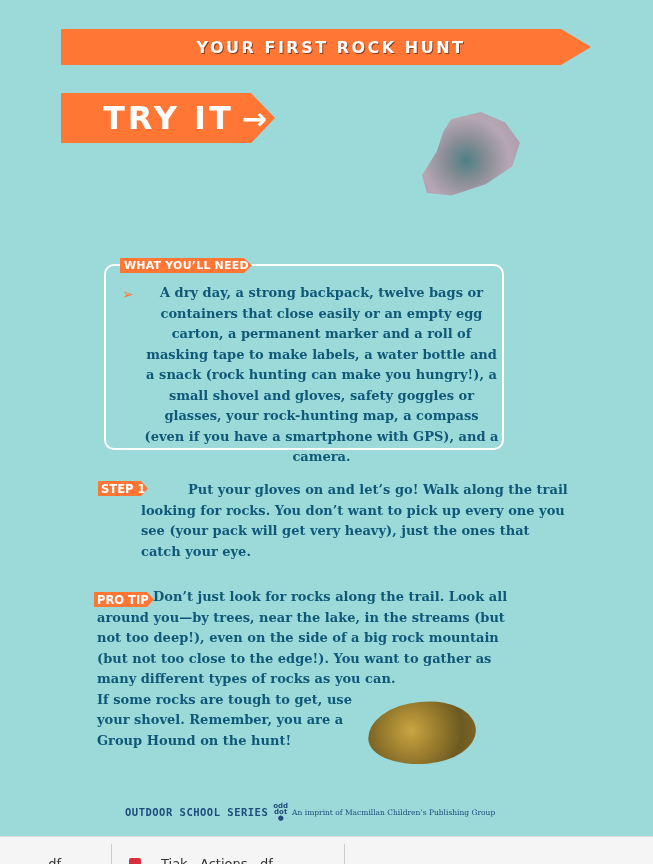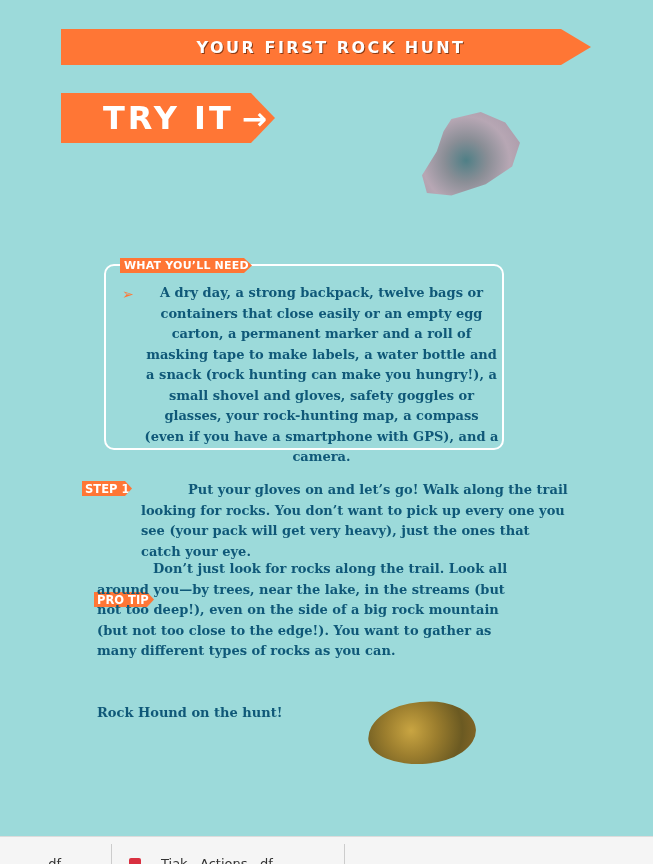--- a/index.html
+++ b/index.html
@@ -60,25 +60,25 @@
     .bullet {
       position: absolute; left: 122px; top: 286px; color: #ff7635; font-family: "DejaVu Sans", sans-serif;
       font-size: 14px; font-weight: bold;
     }
     .needlist { left: 144px; top: 283px; width: 355px; text-align: center; }
     .tag {
       position: absolute; height: 15px; background: #ff7635;
       display: flex; align-items: center;
       font-family: "DejaVu Sans", sans-serif; font-weight: bold; color: #fff; font-size: 11.5px;
     }
-    .step1tag { left: 82px; top: 481px; width: 50px; clip-path: polygon(0 0, 43px 0, 50px 50%, 43px 100%, 0 100%); }
+    .step1tag { left: 98px; top: 481px; width: 50px; clip-path: polygon(0 0, 43px 0, 50px 50%, 43px 100%, 0 100%); }
     .protag { left: 86px; top: 592px; width: 60px; clip-path: polygon(0 0, 53px 0, 60px 50%, 53px 100%, 0 100%); margin-left: 8px; }
     .tag span { margin-left: 3px; }
     .step1 { left: 97px; top: 480px; width: 430px; text-indent: 47px; margin-left: 44px; }
-    .protip { left: 97px; top: 559px; width: 430px; text-indent: 56px; }
+    .protip { left: 97px; top: 587px; width: 430px; text-indent: 56px; }
     .rock2 {
       position: absolute; left: 368px; top: 702px; width: 108px; height: 62px;
       background: radial-gradient(circle at 40% 45%, #c9a542 0%, #9c7e2e 35%, #6b5a22 70%, #8c6a28 100%);
       border-radius: 50% 45% 48% 52% / 55% 50% 50% 45%;
       transform: rotate(-4deg);
     }
     .footer {
       position: absolute; left: 125px; top: 803px; display: flex; align-items: center;
     }
     .series { color: #1f4b7a; font-family: "DejaVu Sans Mono", monospace; font-weight: bold; font-size: 10.5px; letter-spacing: 0.5px; }
@@ -123,27 +123,35 @@
   <div class="tag step1tag">
     <span>STEP 1</span>
   </div>
   <div class="text step1">Put your gloves on and let’s go! Walk along the trail looking for rocks. You don’t want to pick up every one you see (your pack will get very heavy), just the ones that catch your eye.</div>
 
   <div class="tag protag">
     <span>PRO TIP</span>
   </div>
   <div class="text protip">
     <span>Don’t just look for rocks along the trail. Look all around you—by trees, near the lake, in the streams (but not too deep!), even on the side of a big rock mountain (but not too close to the edge!). You want to gather as many different types of rocks as you can.</span><br>
-    <br>
-    <br>
-    <span>Rock Hound on the hunt!</span>
+    <span>If some rocks are tough to get, use</span><br>
+    <span style="display:inline-block;text-indent:0">your shovel. Remember, you are a</span><br>
+    <span>Group Hound on the hunt!</span>
   </div>
 
   <div class="rock2"></div>
 
+  <div class="footer">
+    <span class="series">OUTDOOR SCHOOL SERIES</span>
+    <span class="logo">
+      <span>odd</span><br>
+      <span>dot</span><br>●
+    </span>
+    <span class="imprint">An imprint of Macmillan Children’s Publishing Group</span>
+  </div>
 </div>
 
 <div class="shelf">
   <div class="item item1">
     <span class="txt">...df</span>
   </div>
   <div class="item item2">
     <span class="pdficon"></span>
     <span class="txt">Tiak...Actions...df</span>
   </div>

